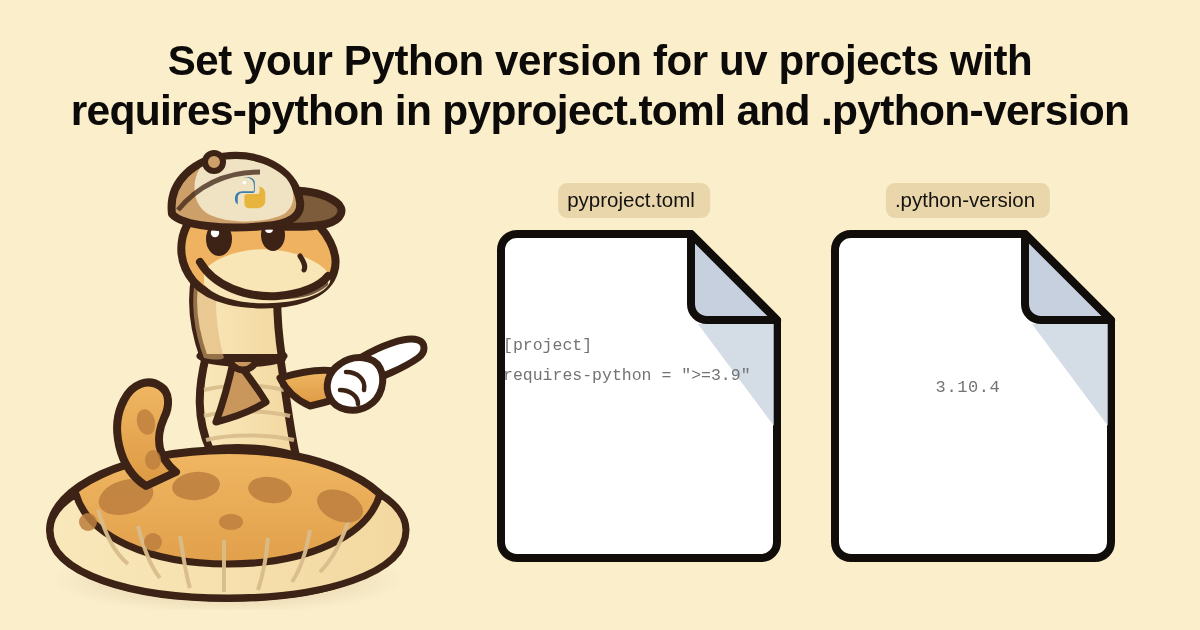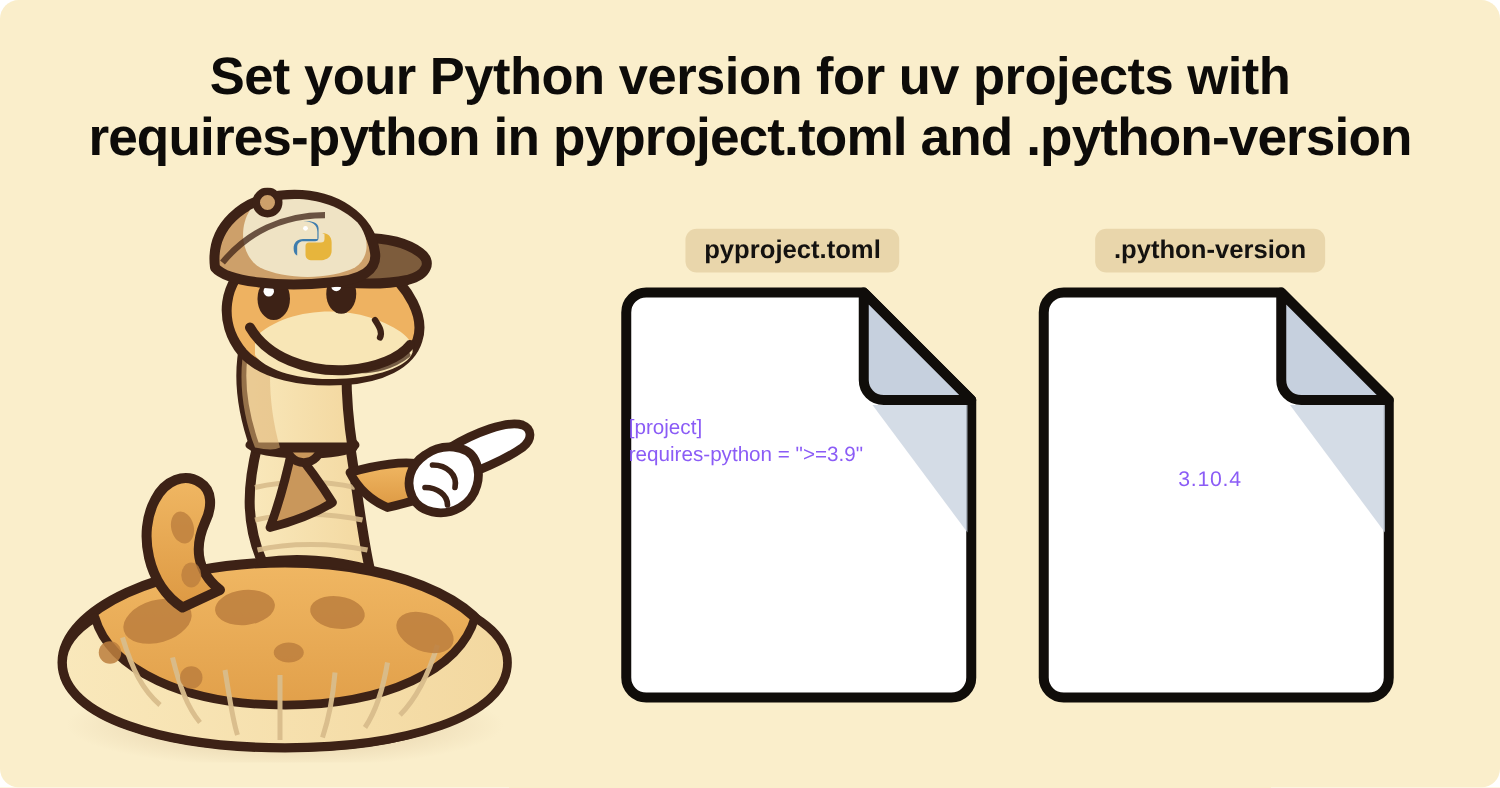--- a/index.html
+++ b/index.html
@@ -12,21 +12,20 @@
     height: 630px;
     overflow: hidden;
     font-family: "Liberation Sans", sans-serif;
   }
   #card {
     position: relative;
     width: 1200px;
     height: 630px;
     background: #faeecb;
     overflow: hidden;
-    border-radius: 15px;
   }
 
   
   #title {
     position: absolute;
     left: 0;
     top: 36px;
     width: 1200px;
     text-align: center;
     color: #0d0b09;
@@ -63,46 +62,46 @@
   .panel {
     position: absolute;
   }
   .panel-label {
     position: absolute;
     top: 0;
     left: 50%;
     transform: translateX(-50%);
     background: #e9d6ab;
     border-radius: 9px;
-    padding: 6px 15px 7px 15px;
+    padding: 6px 15px 7px 9px;
     font-family: "Liberation Sans", sans-serif;
-    font-weight: bold;
+    font-weight: normal;
     font-size: 20.5px;
     line-height: 22px;
     color: #141210;
     white-space: nowrap;
   }
   .doc {
     position: absolute;
     top: 45px;
     left: 0;
     width: 298px;
     height: 336px;
   }
   .doc svg {
     display: block;
     width: 298px;
     height: 336px;
   }
   .doc-text {
     position: absolute;
-    font-family: Liberation Sans, sans-serif;
+    font-family: Liberation Mono, monospace;
     font-size: 16.5px;
-    line-height: 22px;
-    color: #8b5cf6;
+    line-height: 30px;
+    color: #737373;
     white-space: pre;
   }
   #panel-pyproject {
     left: 485px;
     top: 183px;
     width: 298px;
   }
   #panel-pyproject .doc-text {
     left: 18px;
     top: 148px;

